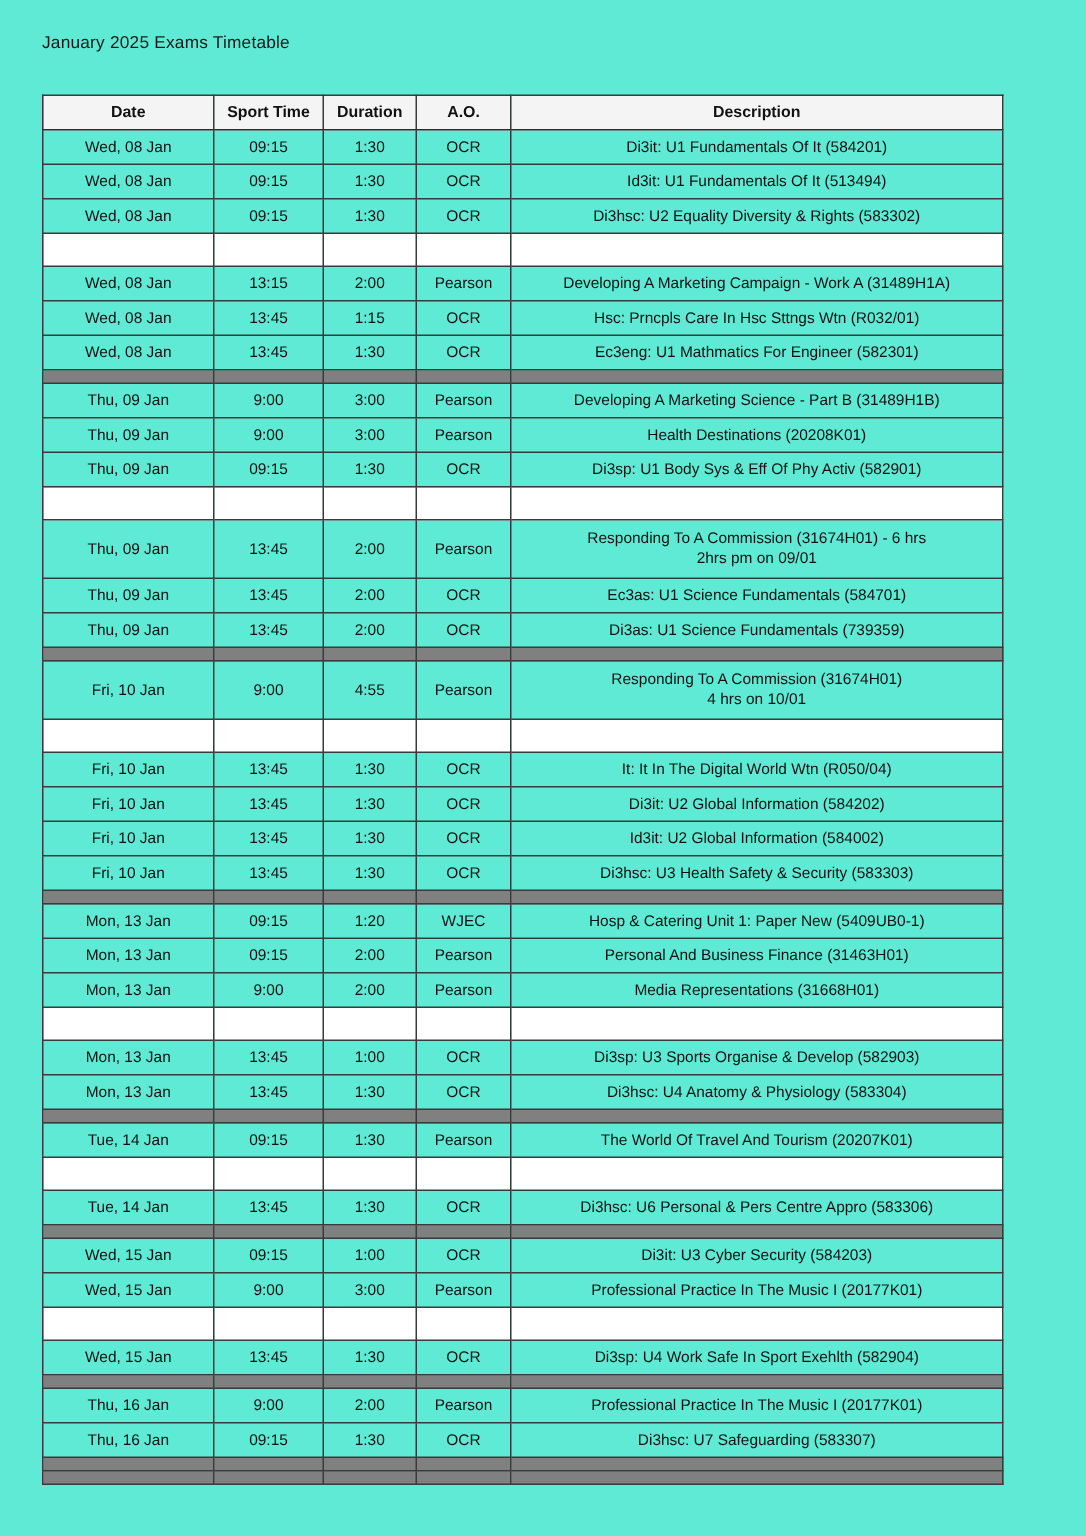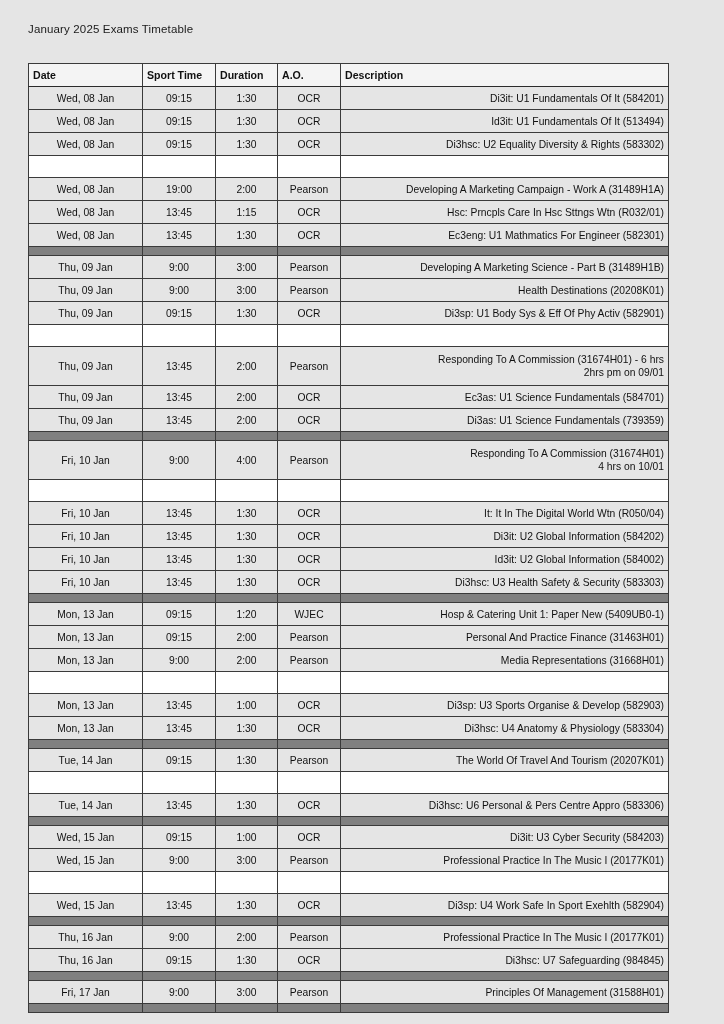--- a/index.html
+++ b/index.html
@@ -13,21 +13,21 @@
     font-family: "Liberation Sans", sans-serif;
     color: #000000;
     position: relative;
     overflow: hidden;
   }
   #page {
     position: absolute;
     left: 0; top: 0;
     width: 724px;
     height: 1024px;
-    background: #e5e5e5;
+    background: #5eead4;
   }
   #doc-title {
     position: absolute;
     left: 28px;
     top: 22px;
     font-size: 11.5px;
     line-height: 14px;
     letter-spacing: 0.15px;
     color: #1a1a1a;
     white-space: nowrap;
@@ -55,34 +55,34 @@
     border: 1px solid #3a3a3a;
     font-size: 10.3px;
     line-height: 13px;
     padding: 3px 4px;
     vertical-align: middle;
     color: #111111;
   }
   table.timetable thead th {
     background: #f4f4f4;
     font-weight: bold;
-    text-align: left;
+    text-align: center;
     height: 16px;
     font-size: 10.6px;
     border-bottom: 1.4px solid #2b2b2b;
   }
   td.cell-date,
   td.cell-start,
   td.cell-duration,
   td.cell-ao {
     text-align: center;
     white-space: nowrap;
   }
   td.cell-desc {
-    text-align: right;
+    text-align: center;
     padding-left: 6px;
     white-space: pre-line;
   }
   tr.row-exam td { height: 16px; }
   tr.row-tall td { height: 32px; }
 
   tr.row-blank td {
     height: 15px;
     background: #ffffff;
     border-left-color: #3a3a3a;
@@ -145,21 +145,21 @@
           </tr>
           <tr class="row-blank">
             <td>&nbsp;</td>
             <td>&nbsp;</td>
             <td>&nbsp;</td>
             <td>&nbsp;</td>
             <td>&nbsp;</td>
           </tr>
           <tr class="row-exam">
             <td class="cell-date">Wed, 08 Jan</td>
-            <td class="cell-start">19:00</td>
+            <td class="cell-start">13:15</td>
             <td class="cell-duration">2:00</td>
             <td class="cell-ao">Pearson</td>
             <td class="cell-desc">Developing A Marketing Campaign - Work A (31489H1A)</td>
           </tr>
           <tr class="row-exam">
             <td class="cell-date">Wed, 08 Jan</td>
             <td class="cell-start">13:45</td>
             <td class="cell-duration">1:15</td>
             <td class="cell-ao">OCR</td>
             <td class="cell-desc">Hsc: Prncpls Care In Hsc Sttngs Wtn (R032/01)</td>
@@ -231,21 +231,21 @@
           <tr class="row-sep">
             <td></td>
             <td></td>
             <td></td>
             <td></td>
             <td></td>
           </tr>
           <tr class="row-exam row-tall">
             <td class="cell-date">Fri, 10 Jan</td>
             <td class="cell-start">9:00</td>
-            <td class="cell-duration">4:00</td>
+            <td class="cell-duration">4:55</td>
             <td class="cell-ao">Pearson</td>
             <td class="cell-desc">Responding To A Commission (31674H01)
 4 hrs on 10/01</td>
           </tr>
           <tr class="row-blank">
             <td>&nbsp;</td>
             <td>&nbsp;</td>
             <td>&nbsp;</td>
             <td>&nbsp;</td>
             <td>&nbsp;</td>
@@ -290,21 +290,21 @@
             <td class="cell-start">09:15</td>
             <td class="cell-duration">1:20</td>
             <td class="cell-ao">WJEC</td>
             <td class="cell-desc">Hosp &amp; Catering Unit 1: Paper New (5409UB0-1)</td>
           </tr>
           <tr class="row-exam">
             <td class="cell-date">Mon, 13 Jan</td>
             <td class="cell-start">09:15</td>
             <td class="cell-duration">2:00</td>
             <td class="cell-ao">Pearson</td>
-            <td class="cell-desc">Personal And Practice Finance (31463H01)</td>
+            <td class="cell-desc">Personal And Business Finance (31463H01)</td>
           </tr>
           <tr class="row-exam">
             <td class="cell-date">Mon, 13 Jan</td>
             <td class="cell-start">9:00</td>
             <td class="cell-duration">2:00</td>
             <td class="cell-ao">Pearson</td>
             <td class="cell-desc">Media Representations (31668H01)</td>
           </tr>
           <tr class="row-blank">
             <td>&nbsp;</td>
@@ -402,35 +402,28 @@
             <td class="cell-start">9:00</td>
             <td class="cell-duration">2:00</td>
             <td class="cell-ao">Pearson</td>
             <td class="cell-desc">Professional Practice In The Music I (20177K01)</td>
           </tr>
           <tr class="row-exam">
             <td class="cell-date">Thu, 16 Jan</td>
             <td class="cell-start">09:15</td>
             <td class="cell-duration">1:30</td>
             <td class="cell-ao">OCR</td>
-            <td class="cell-desc">Di3hsc: U7 Safeguarding (984845)</td>
-          </tr>
-          <tr class="row-sep">
-            <td></td>
-            <td></td>
-            <td></td>
-            <td></td>
-            <td></td>
-          </tr>
-          <tr class="row-exam">
-            <td class="cell-date">Fri, 17 Jan</td>
-            <td class="cell-start">9:00</td>
-            <td class="cell-duration">3:00</td>
-            <td class="cell-ao">Pearson</td>
-            <td class="cell-desc">Principles Of Management (31588H01)</td>
+            <td class="cell-desc">Di3hsc: U7 Safeguarding (583307)</td>
+          </tr>
+          <tr class="row-sep">
+            <td></td>
+            <td></td>
+            <td></td>
+            <td></td>
+            <td></td>
           </tr>
           <tr class="row-sep">
             <td></td>
             <td></td>
             <td></td>
             <td></td>
             <td></td>
           </tr>
         </tbody>
     </table>

